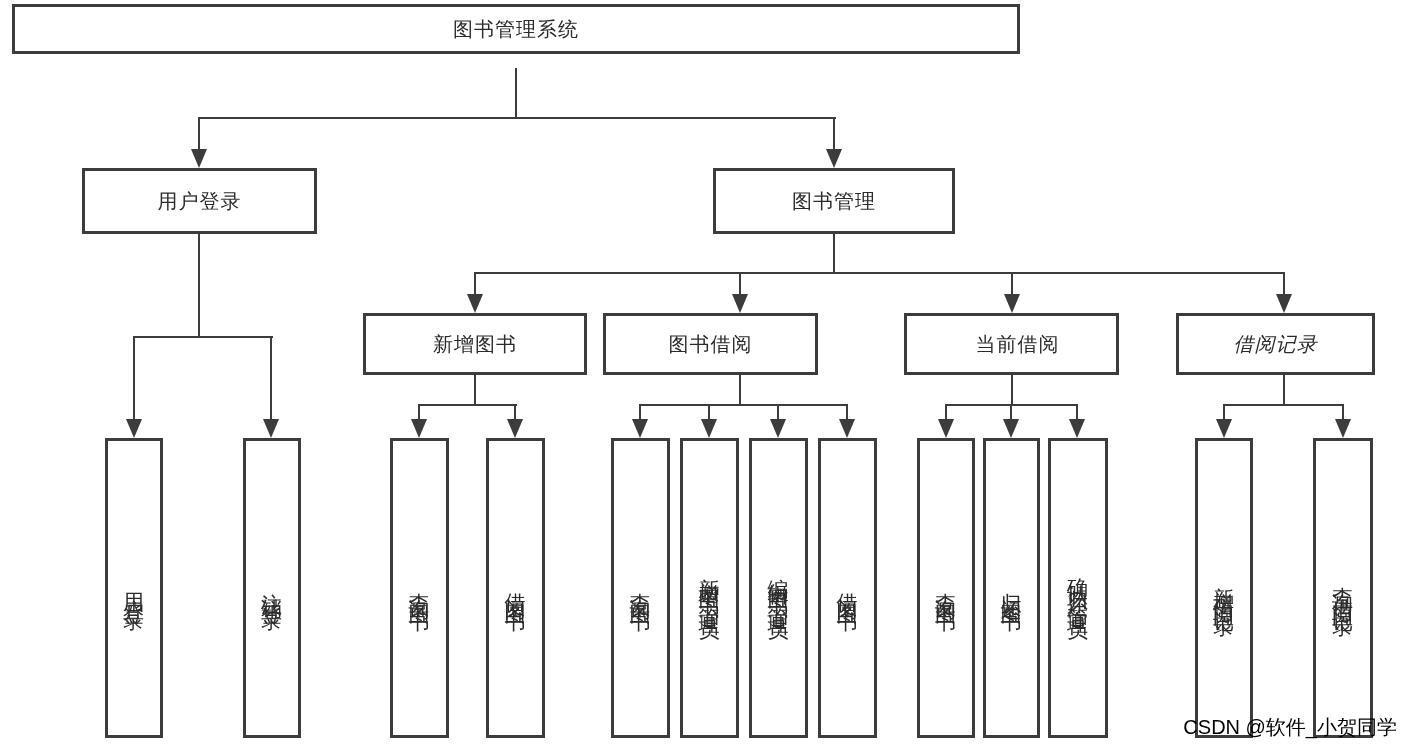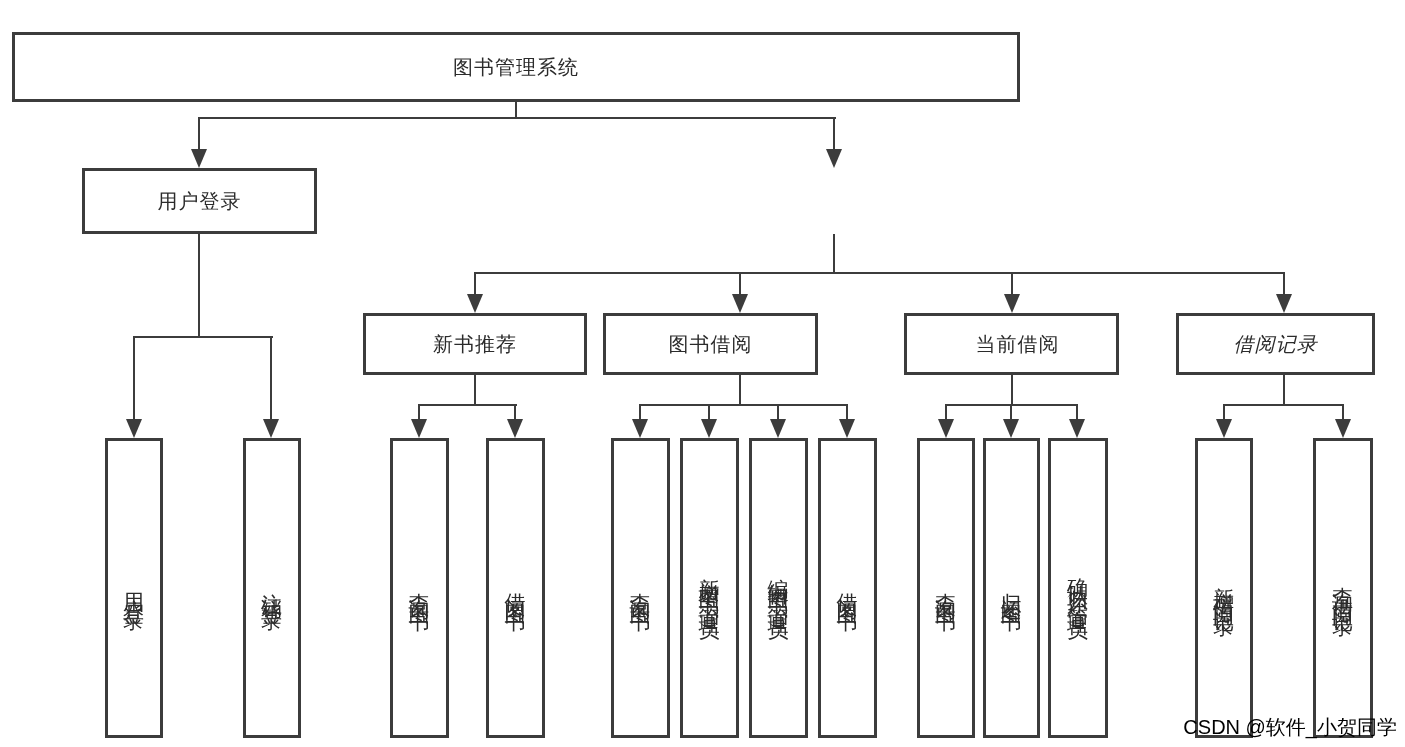--- a/index.html
+++ b/index.html
@@ -75,33 +75,36 @@
     color: #000000;
     z-index: 3;
     white-space: nowrap;
   }
 </style>
 </head>
 <body>
 
 <div class="canvas">
 
-  <div class="hbox" style="left:12px; top:32px; width:1008px; height:70px;align-items:center;">
+  <div class="hbox" style="left:12px; top:4px; width:1008px; height:50px;align-items:center;">
     <span>图书管理系统</span>
   </div>
 
   <div class="line" style="left:515px; top:68px; width:2px; height:51px;"></div>
   <div class="line" style="left:198px; top:117px; width:638px; height:2px;"></div>
   <div class="line" style="left:198px; top:117px; width:2px; height:34px;"></div>
   <div class="arrow" style="left:191px; top:149px;"></div>
   <div class="line" style="left:833px; top:117px; width:2px; height:34px;"></div>
   <div class="arrow" style="left:826px; top:149px;"></div>
 
   <div class="hbox" style="left:82px; top:168px; width:235px; height:66px;">
     <span>用户登录</span>
+  </div>
+  <div class="hbox" style="left:713px; top:168px; width:242px; height:66px;">
+    <span>图书管理</span>
   </div>
 
   <div class="line" style="left:198px; top:234px; width:2px; height:104px;"></div>
   <div class="line" style="left:133px; top:336px; width:140px; height:2px;"></div>
   <div class="line" style="left:133px; top:336px; width:2px; height:84px;"></div>
   <div class="arrow" style="left:126px; top:419px;"></div>
   <div class="line" style="left:270px; top:336px; width:2px; height:84px;"></div>
   <div class="arrow" style="left:263px; top:419px;"></div>
 
   <div class="line" style="left:833px; top:234px; width:2px; height:40px;"></div>
@@ -109,21 +112,21 @@
   <div class="line" style="left:474px; top:272px; width:2px; height:24px;"></div>
   <div class="arrow" style="left:467px; top:294px;"></div>
   <div class="line" style="left:739px; top:272px; width:2px; height:24px;"></div>
   <div class="arrow" style="left:732px; top:294px;"></div>
   <div class="line" style="left:1011px; top:272px; width:2px; height:24px;"></div>
   <div class="arrow" style="left:1004px; top:294px;"></div>
   <div class="line" style="left:1283px; top:272px; width:2px; height:24px;"></div>
   <div class="arrow" style="left:1276px; top:294px;"></div>
 
   <div class="hbox" style="left:363px; top:313px; width:224px; height:62px;">
-    <span>新书推荐</span>
+    <span>新增图书</span>
   </div>
   <div class="hbox" style="left:603px; top:313px; width:215px; height:62px;">
     <span>图书借阅</span>
   </div>
   <div class="hbox" style="left:904px; top:313px; width:215px; height:62px;padding-left:12px;">
     <span>当前借阅</span>
   </div>
   <div class="hbox" style="left:1176px; top:313px; width:199px; height:62px;font-style:italic;">
     <span>借阅记录</span>
   </div>

